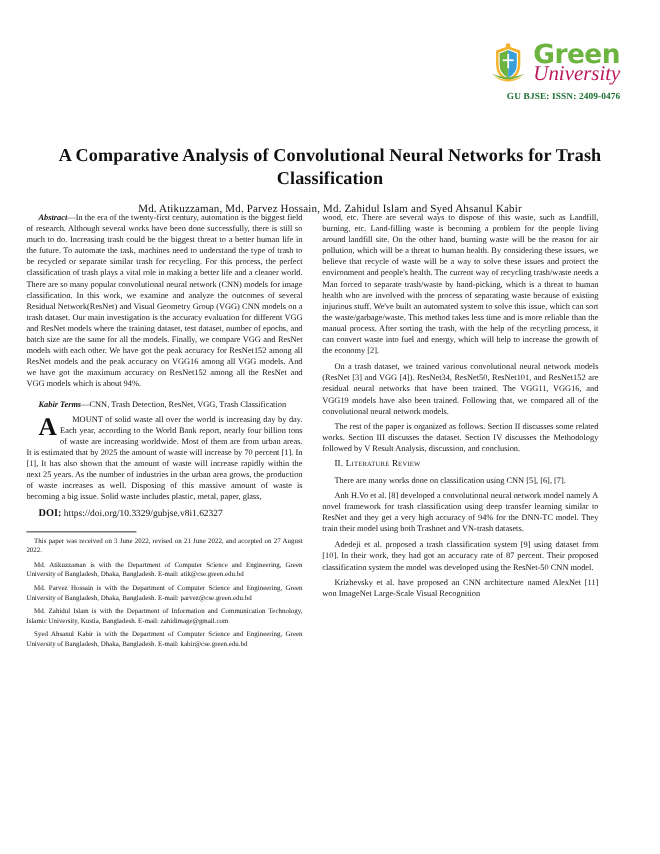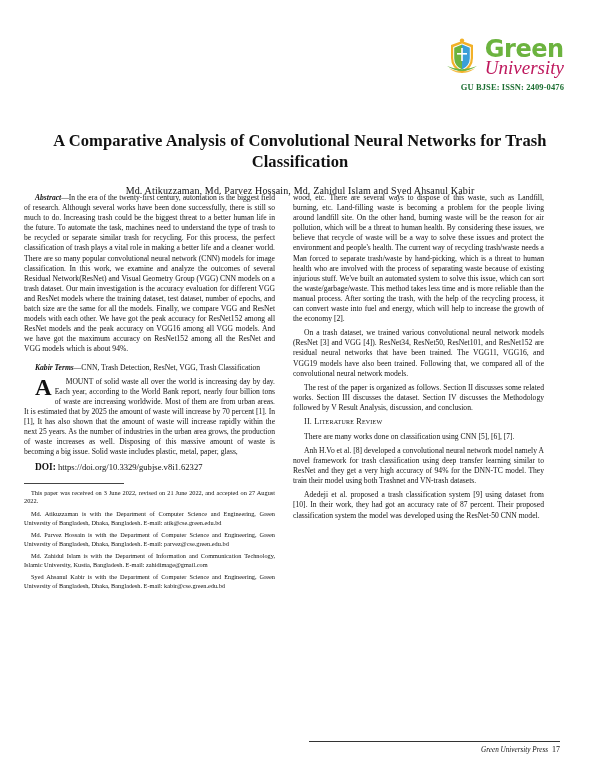--- a/index.html
+++ b/index.html
@@ -27,21 +27,21 @@
   .masthead {
     position: absolute;
     top: 38px;
     right: 36px;
     display: flex;
     flex-direction: column;
     align-items: flex-end;
   }
   .brand-row {
     display: flex;
-    align-items: flex-start;
+    align-items: flex-end;
     gap: 6px;
   }
   .crest {
     width: 34px;
     height: 38px;
     flex: 0 0 auto;
   }
   .brand-text {
     display: flex;
     flex-direction: column;
@@ -277,23 +277,18 @@
       <p>The rest of the paper is organized as follows. Section II discusses some related works. Section III discusses the dataset. Section IV discusses the Methodology followed by V Result Analysis, discussion, and conclusion.</p>
 
       <p class="sec-head">
         <span class="numeral">II.</span>
         <span>Literature Review</span>
       </p>
 
       <p>There are many works done on classification using CNN [5], [6], [7].</p>
       <p>Anh H.Vo et al. [8] developed a convolutional neural network model namely A novel framework for trash classification using deep transfer learning similar to ResNet and they get a very high accuracy of 94% for the DNN-TC model. They train their model using both Trashnet and VN-trash datasets.</p>
       <p>Adedeji et al. proposed a trash classification system [9] using dataset from [10]. In their work, they had got an accuracy rate of 87 percent. Their proposed classification system the model was developed using the ResNet-50 CNN model.</p>
+      <p>Krizhevsky et al. have proposed an CNN architecture named AlexNet [11] won ImageNet Large-Scale Visual Recognition</p>
     </div>
   </div>
 
-  <div class="footer">
-    <hr class="footer-rule">
-    <div class="footer-text">
-      <span>Green University Press</span><span class="pagenum">17</span>
-    </div>
-  </div>
 
 </div>
 
 </body></html>

